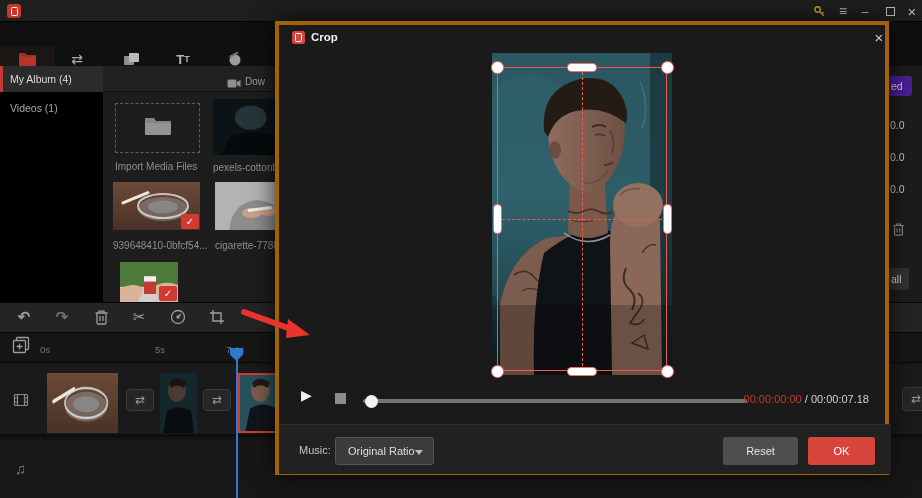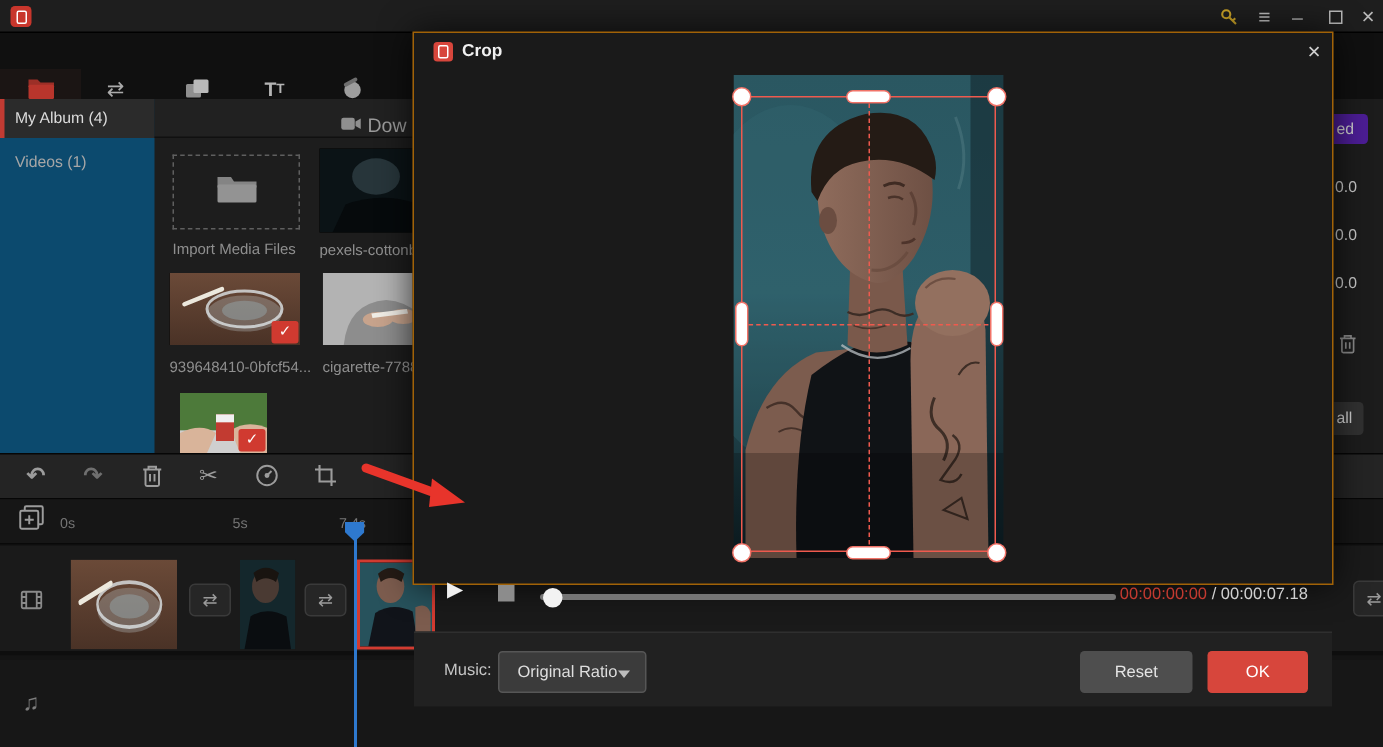--- a/index.html
+++ b/index.html
@@ -18,29 +18,29 @@
 
   
   .tabbar{left:0;top:22px;width:922px;height:44px;background:#101010}
   .rtab{top:24px;width:54px;height:40px;text-align:center}
   .rtab.active{background:#1b1514}
   .rtab .ic{position:absolute;left:0;right:0;top:4px;height:18px;display:flex;align-items:center;justify-content:center;color:#ababab}
   .rtab .lb{position:absolute;left:0;right:0;top:26px;font-size:10.5px;color:#a5a5a5}
   .rtab.active .lb{color:#b2423a}
 
   
-  .sidebar{left:0;top:66px;width:126px;height:236px;background:#0c4a6e;border-right:1px solid #0c0c0c}
+  .sidebar{left:0;top:66px;width:126px;height:236px;background:#000000;border-right:1px solid #0c0c0c}
   .sideitem{left:0;width:103px;height:23px;line-height:23px;padding-left:10px;font-size:10.5px;color:#a6a6a6}
   .sideitem.sel{height:26px;line-height:26px;background:#2b2b2b;color:#dcdcdc}
   .selbar{left:0;width:3px;background:#c23b33}
 
   
   .library{left:103px;top:66px;width:819px;height:236px;background:#1d1d1d}
   .libtop{left:103px;top:66px;width:819px;height:26px;background:#212121;border-bottom:1px solid #101010}
-  .dltext{font-size:13px;color:#9a9a9a}
+  .dltext{font-size:10px;color:#9a9a9a}
   .importbox{left:115px;top:103px;width:85px;height:50px;border:1px dashed #5f5f5f;display:flex;align-items:center;justify-content:center}
   .medlabel{font-size:10px;color:#8f8f8f;white-space:nowrap}
   .thumb{overflow:hidden;background:#000}
   .thumb svg{display:block;width:100%;height:100%}
   .badge{position:absolute;right:1px;bottom:1px;width:18px;height:15px;background:#d03a30;border-radius:2px;
     color:#fff;font-size:10px;line-height:15px;text-align:center}
 
   
   .toolbar{left:0;top:302px;width:922px;height:31px;background:#242424;border-top:1px solid #060606;border-bottom:1px solid #060606}
   .tbtn{top:305px;width:26px;height:24px;display:flex;align-items:center;justify-content:center;color:#9c9c9c;font-size:15px}
@@ -63,21 +63,21 @@
   
   .rpanel{left:889px;top:66px;width:33px;height:236px;background:#1c1c1c;z-index:2}
   .frag{position:absolute;background:#4c1d95;border-radius:0 3px 3px 0;color:#cfcfcf;font-size:10.5px;overflow:hidden}
   .rval{position:absolute;font-size:10.5px;color:#c9c9c9}
   .rtransfrag{left:902px;top:387px;width:28px;height:24px;z-index:2}
 
   
   .arrow{left:238px;top:304px;z-index:20;pointer-events:none}
 
   
-  .dialog{left:275px;top:21px;width:614px;height:369px;background:#1a1a1a;border:1px solid #a16207;z-index:10;
+  .dialog{left:275px;top:21px;width:614px;height:454px;background:#1a1a1a;border:4px solid #a16207;z-index:10;
     box-shadow:0 0 22px rgba(0,0,0,.75)}
   .dtitle{left:32px;top:6px;font-size:11.5px;font-weight:bold;color:#f0f0f0}
   .dicon{left:13px;top:6px;width:13px;height:13px;background:#d7463c;border-radius:2.5px}
   .dicon i{position:absolute;left:3px;top:2px;width:6.5px;height:8.5px;border:1.3px solid #fff;border-radius:1.5px}
   .dclose{left:591px;top:3px;width:18px;height:18px;color:#cfcfcf;font-size:15px;display:flex;align-items:center;justify-content:center}
   .preview{left:213px;top:28px;width:180px;height:322px}
   .preview > svg{display:block;width:100%;height:100%}
   .croprect{left:5px;top:14px;width:170px;height:304px;border:1.5px solid #ef5a4e}
   .dashv{left:90px;top:14px;width:0;height:304px;border-left:1px dashed #ef5a4e}
   .dashh{left:5px;top:166px;width:170px;height:0;border-top:1px dashed #ef5a4e}

